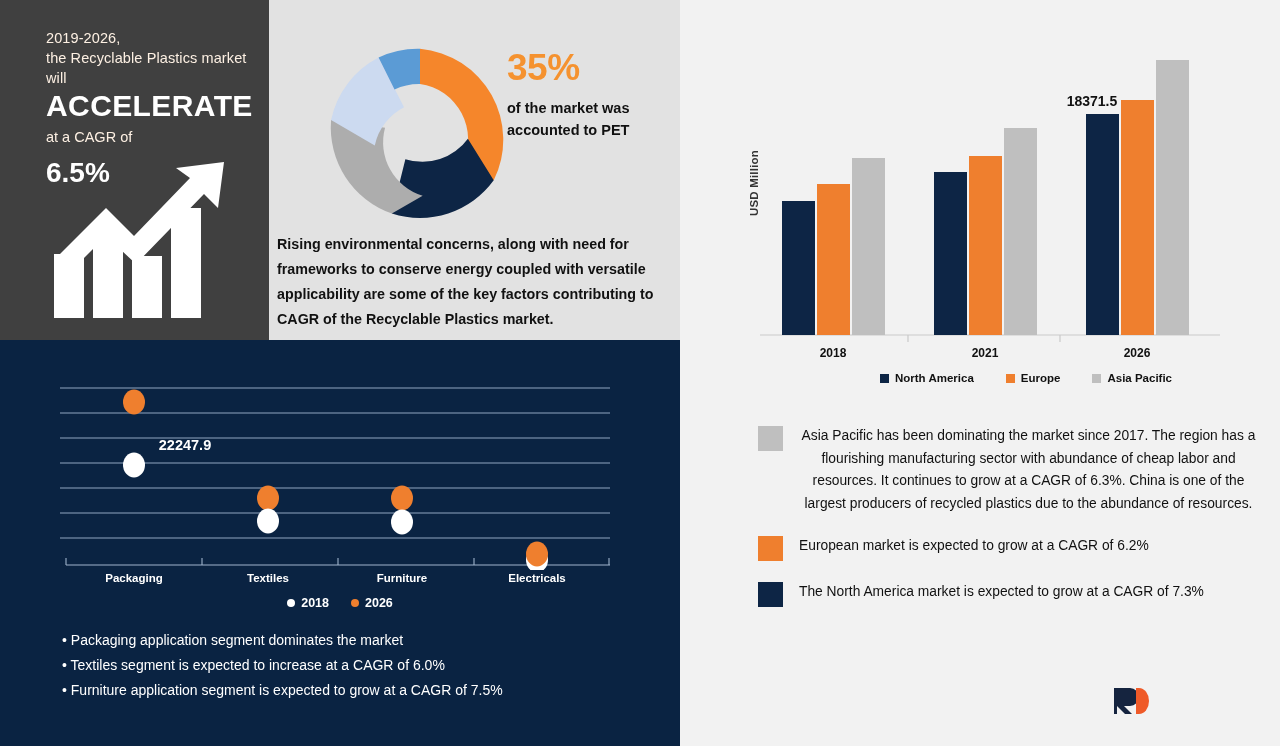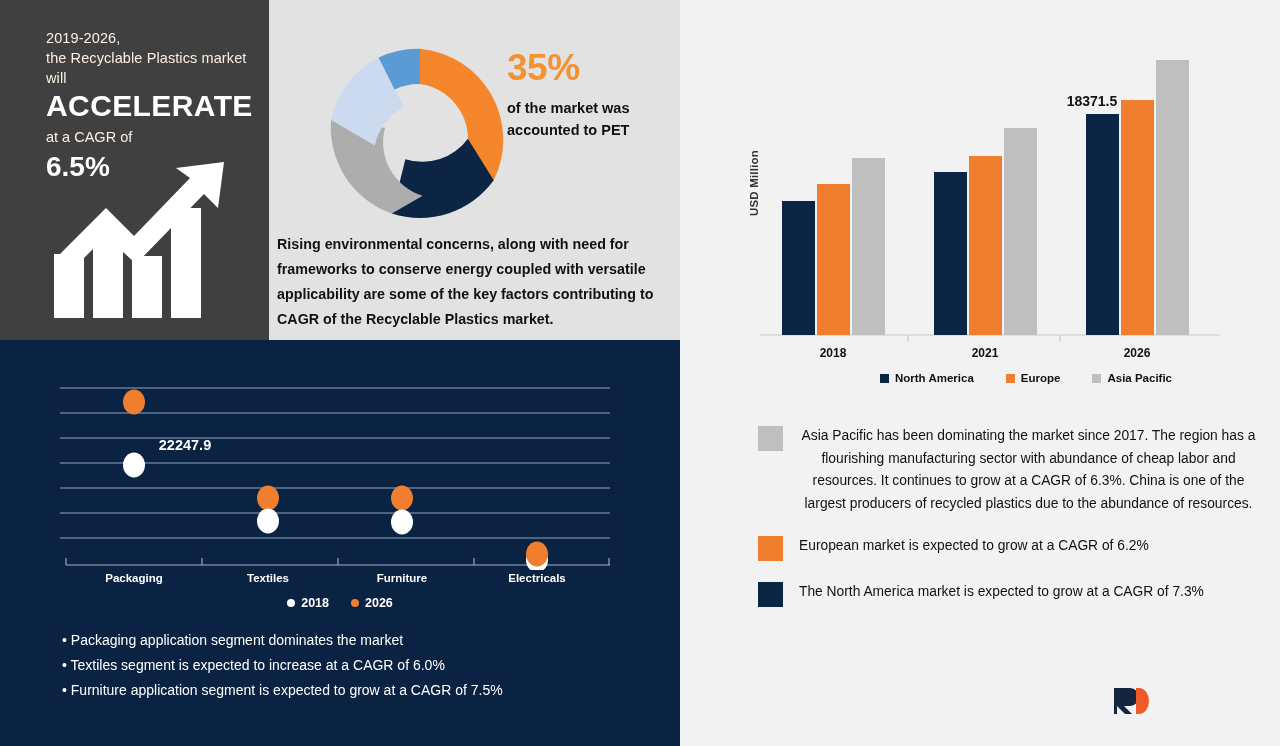--- a/index.html
+++ b/index.html
@@ -16,21 +16,21 @@
   .left-col { position:absolute; left:0; top:0; width:680px; height:746px; }
 
   .panel-orange {
     position:absolute; left:0; top:0; width:269px; height:340px;
     background:#404040; color:#fff; overflow:hidden;
   }
   .po-text { position:absolute; left:46px; top:28px; width:225px; }
   .po-line { font-size:14.5px; line-height:20px; color:#fdf0e3; letter-spacing:.1px; }
   .po-accel { font-size:30px; font-weight:bold; line-height:36px; letter-spacing:.4px; color:#fff; }
   .po-cagr { font-size:14.5px; line-height:22px; color:#fdf0e3; margin-top:2px; }
-  .po-num { font-size:28px; font-weight:bold; line-height:34px; color:#fff; margin-top:2px; }
+  .po-num { font-size:28px; font-weight:bold; line-height:34px; color:#fff; margin-top:8px; }
   .growth-icon { position:absolute; left:48px; top:160px; width:190px; height:160px; }
 
   .panel-gray {
     position:absolute; left:269px; top:0; width:411px; height:411px;
     background:#e2e2e2;
   }
   .donut { position:absolute; left:56px; top:45px; width:190px; height:190px; }
   .pct-block { position:absolute; left:238px; top:47px; width:160px; }
   .pct-num { font-size:37px; font-weight:bold; color:#f5922f; line-height:42px; letter-spacing:-.5px; }
   .pct-desc { font-size:14.5px; color:#111; line-height:22px; margin-top:8px; font-weight:bold; }

